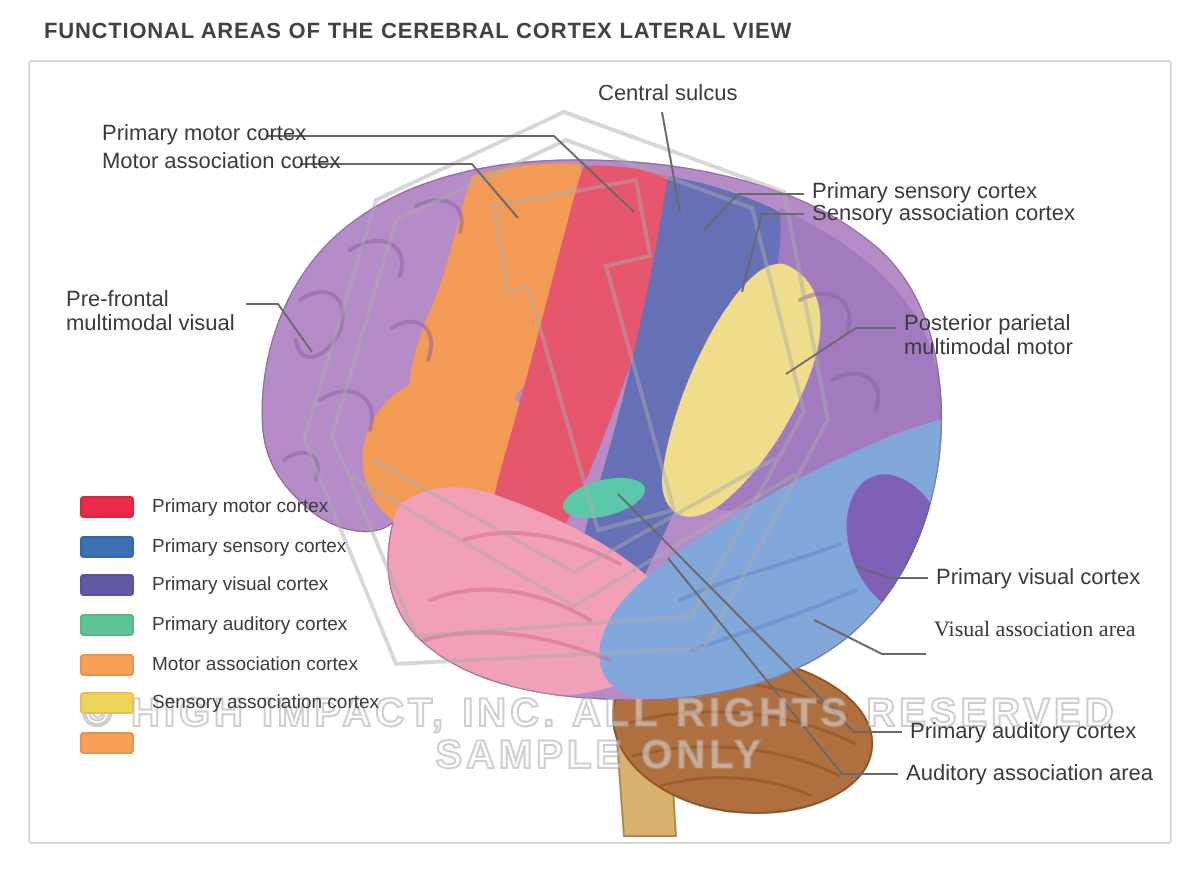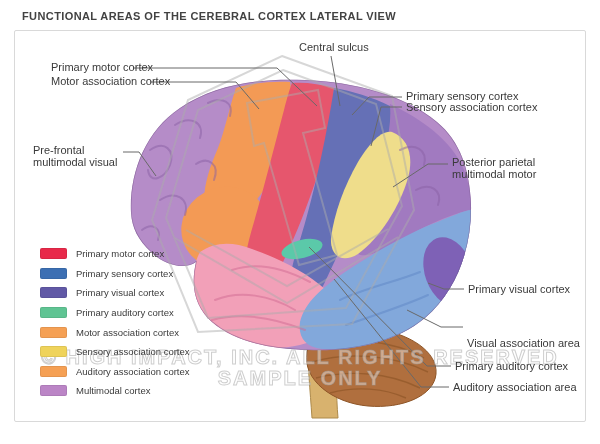--- a/index.html
+++ b/index.html
@@ -37,21 +37,21 @@
   .legend-label{font-size:9.5px;color:#3a3a3a;white-space:nowrap;}
   
   .lab-central{left:299px;top:42px;}
   .lab-pmotor{left:51px;top:62px;}
   .lab-massoc{left:51px;top:76px;}
   .lab-prefrontal{left:33px;top:145px;width:102px;}
   .lab-psens{left:406px;top:91px;}
   .lab-sassoc{left:406px;top:102px;}
   .lab-postpar{left:452px;top:157px;width:122px;}
   .lab-pvis{left:468px;top:284px;}
-  .lab-vassoc{left:467px;top:338px;}
+  .lab-vassoc{left:467px;top:310px;font-family:Liberation Serif, serif;}
   .lab-paud{left:455px;top:361px;}
   .lab-aassoc{left:453px;top:382px;text-align:right;}
 </style>
 </head>
 <body>
 
 <div class="frame"></div>
 
 <svg class="illus" viewBox="0 0 600 444" aria-hidden="true">
   <defs>
@@ -178,19 +178,14 @@
     <div class="legend-row">
       <span class="swatch" style="background: rgb(245, 160, 84);"></span>
       <span class="legend-label">Motor association cortex</span>
     </div>
     <div class="legend-row">
       <span class="swatch" style="background: rgb(239, 211, 91);"></span>
       <span class="legend-label">Sensory association cortex</span>
     </div>
     <div class="legend-row">
       <span class="swatch" style="background: rgb(245, 160, 84);"></span>
-      <span class="legend-label">Auditory association cortex</span>
-    </div>
-    <div class="legend-row">
-      <span class="swatch" style="background: rgb(187, 133, 198);"></span>
-      <span class="legend-label">Multimodal cortex</span>
     </div>
   </div>
 
 </body></html>

